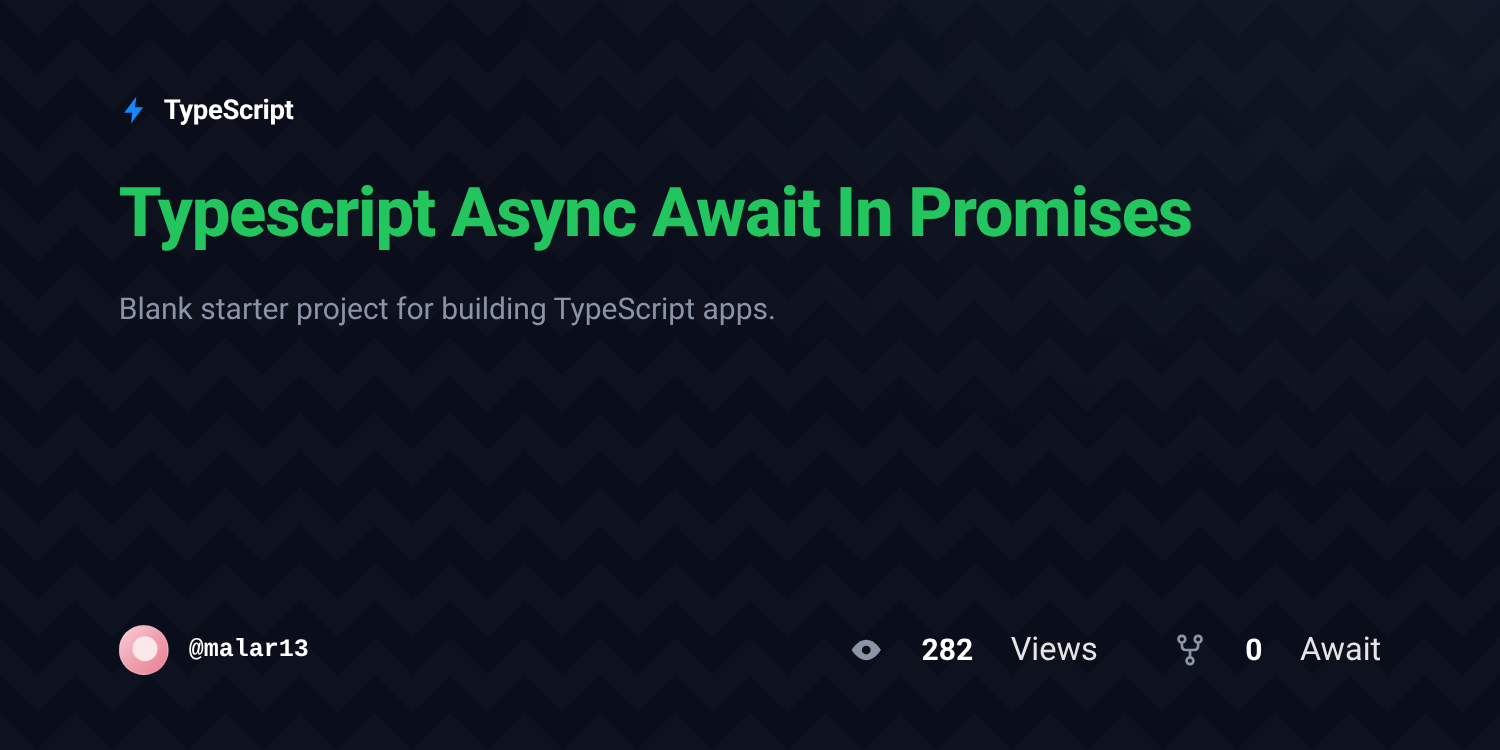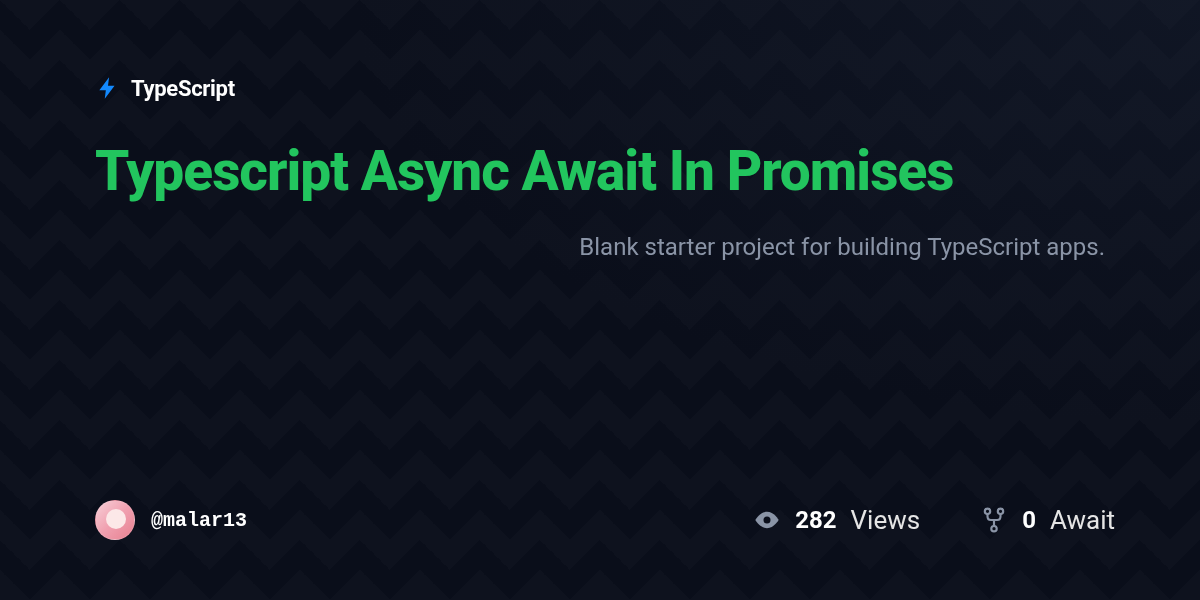--- a/index.html
+++ b/index.html
@@ -66,27 +66,26 @@
       color: #22c55e;
       margin-bottom: 28px;
       letter-spacing: -1px;
       max-width: 900px;
     }
     .description {
       font-size: 24px;
       color: #8a94a6;
       font-weight: 400;
       line-height: 1.4;
-      text-align: right;
     }
     .footer {
       position: absolute;
       bottom: 60px;
       left: 95px;
-      right: 85px;
+      right: 95px;
       display: flex;
       align-items: center;
       justify-content: space-between;
     }
     .author {
       display: flex;
       align-items: center;
       gap: 16px;
     }
     .avatar {
@@ -115,21 +114,21 @@
       color: #ffffff;
     }
     .stats {
       display: flex;
       align-items: center;
       gap: 60px;
     }
     .stat {
       display: flex;
       align-items: center;
-      gap: 14px;
+      gap: 30px;
     }
     .stat-icon {
       width: 28px;
       height: 28px;
       display: flex;
       align-items: center;
       justify-content: center;
       color: #8a94a6;
     }
     .stat-value {

